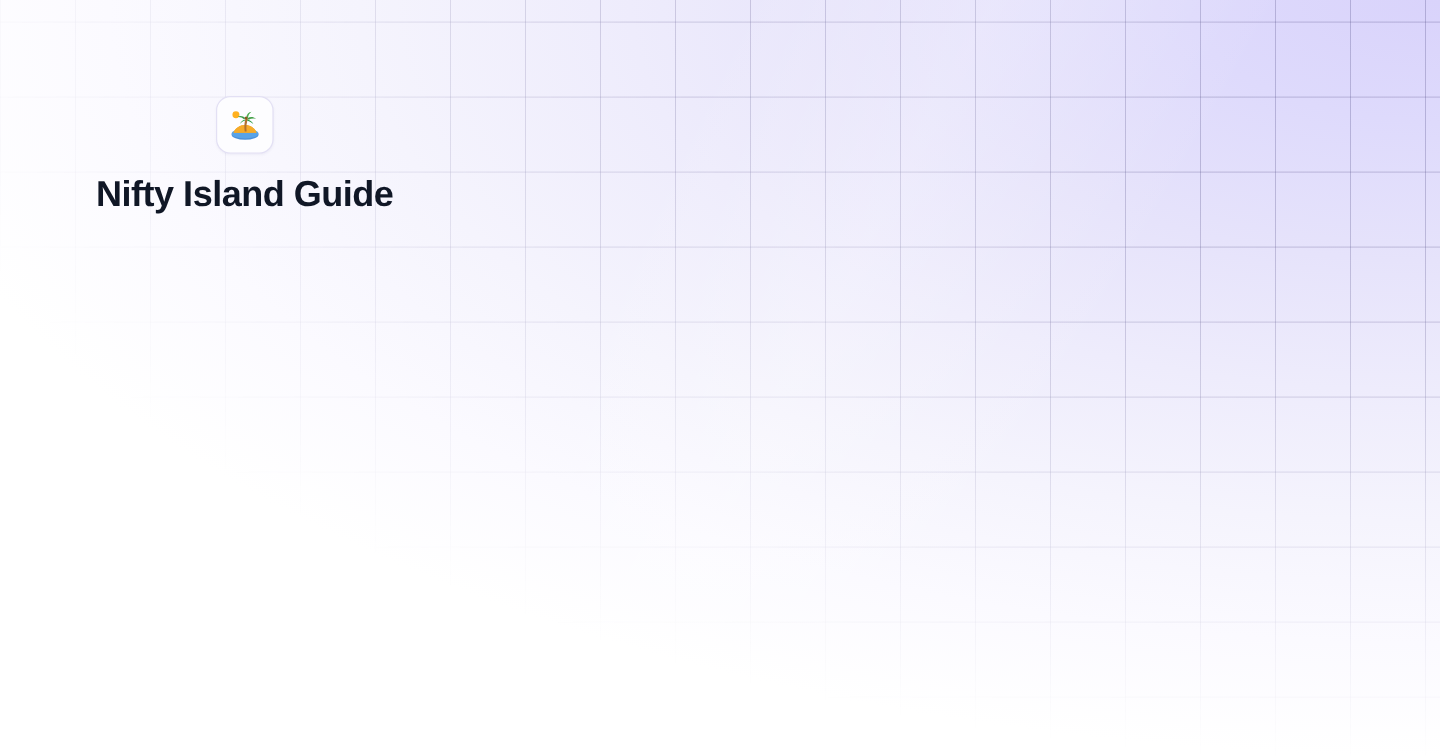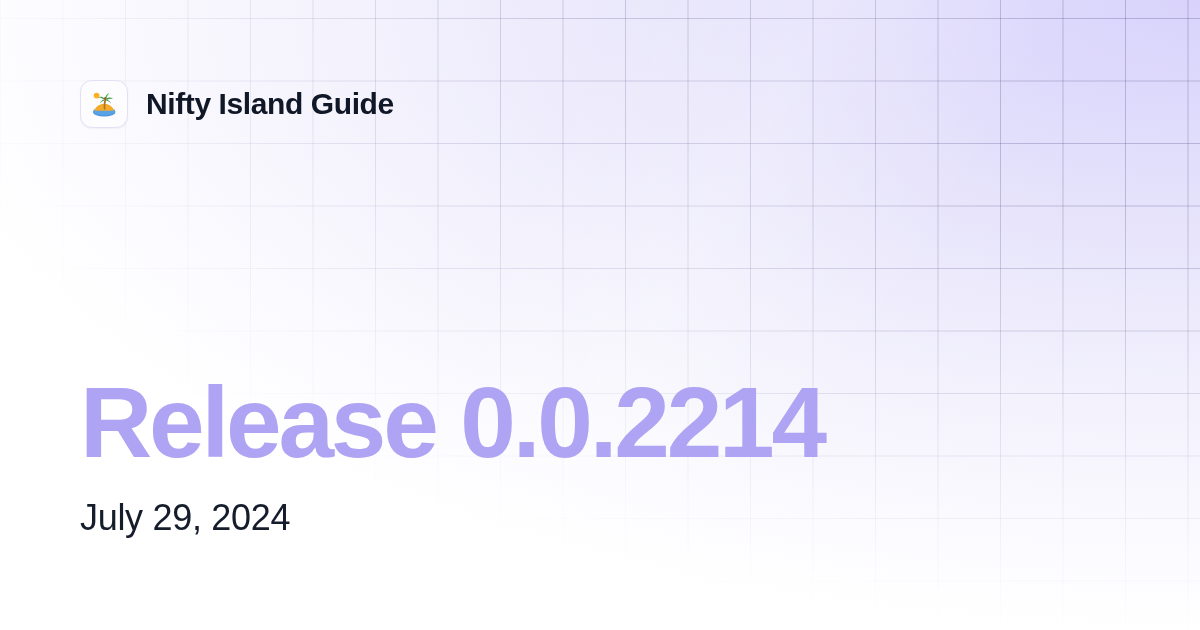--- a/index.html
+++ b/index.html
@@ -77,20 +77,21 @@
     inset: 0;
   }
 
   .brand {
     position: absolute;
     left: 80px;
     top: 80px;
     display: flex;
     align-items: center;
     gap: 18px;
+    flex-direction: column;
   }
   .brand-logo {
     width: 48px;
     height: 48px;
     border-radius: 12px;
     background: #fdfdff;
     border: 1px solid #e3e0f4;
     box-shadow: 0 1px 2px rgba(74, 66, 130, 0.06);
     display: flex;
     align-items: center;
@@ -156,19 +157,15 @@
             <path d="M18.1 10.6c2.5-1.5 5-1.4 7.1.4-2.1-.6-4.1-.4-6 .8z" fill="#43a047"></path>
             <path d="M18.3 11.6c2.3.5 3.9 1.9 4.9 4-1.6-1.7-3.3-2.7-5.2-3z" fill="#2e9b46"></path>
             <path d="M15.9 11.5c-1.9.6-3.2 1.9-4 3.9 1.3-1.6 2.7-2.6 4.4-3z" fill="#39a14a"></path>
             <circle cx="17.1" cy="10.4" r="1.25" fill="#8a5a23"></circle>
           </svg>
         </span>
       </div>
       <div class="brand-title">Nifty Island Guide</div>
     </div>
 
-    <div class="headline-block">
-      <h1 class="headline">Release 0.0.2214</h1>
-      <p class="subline">July 29, 2024</p>
-    </div>
 
   </div>
 </div>
 
 </body></html>

